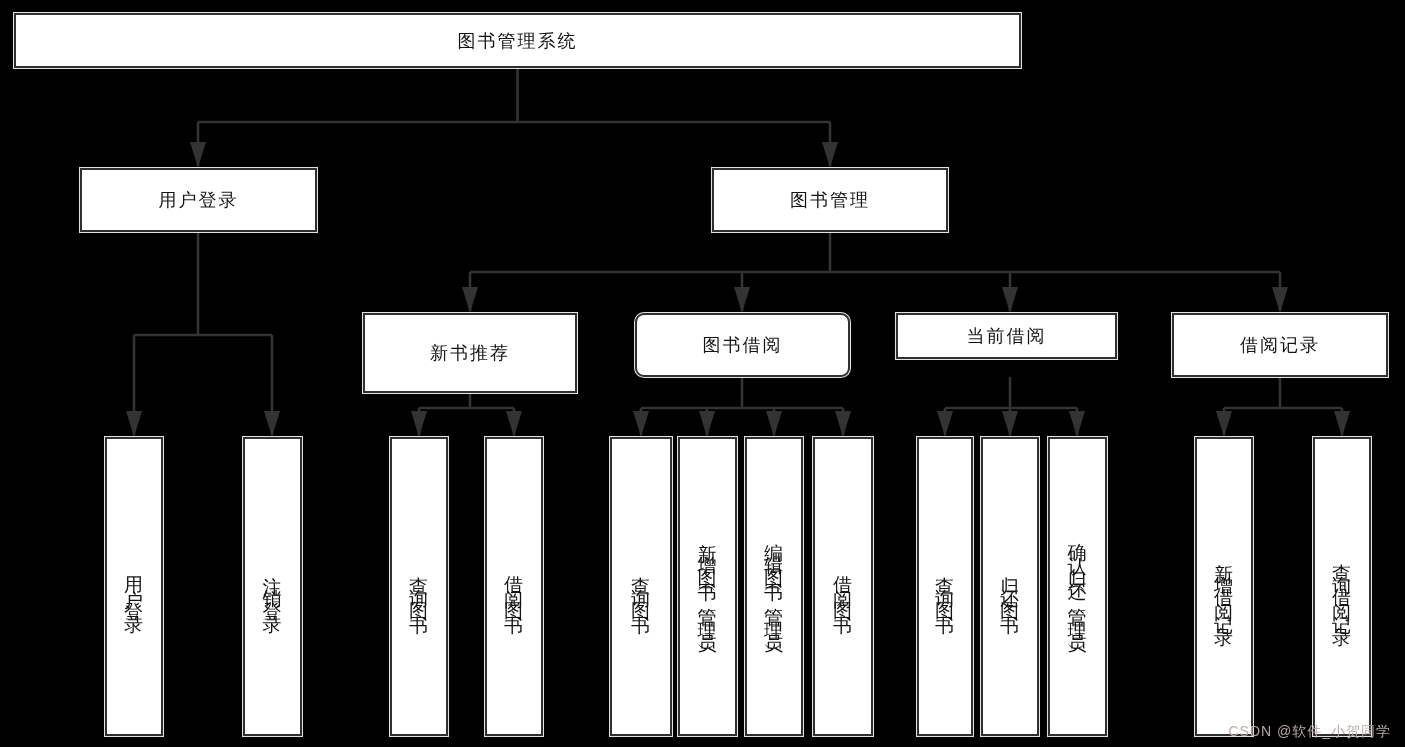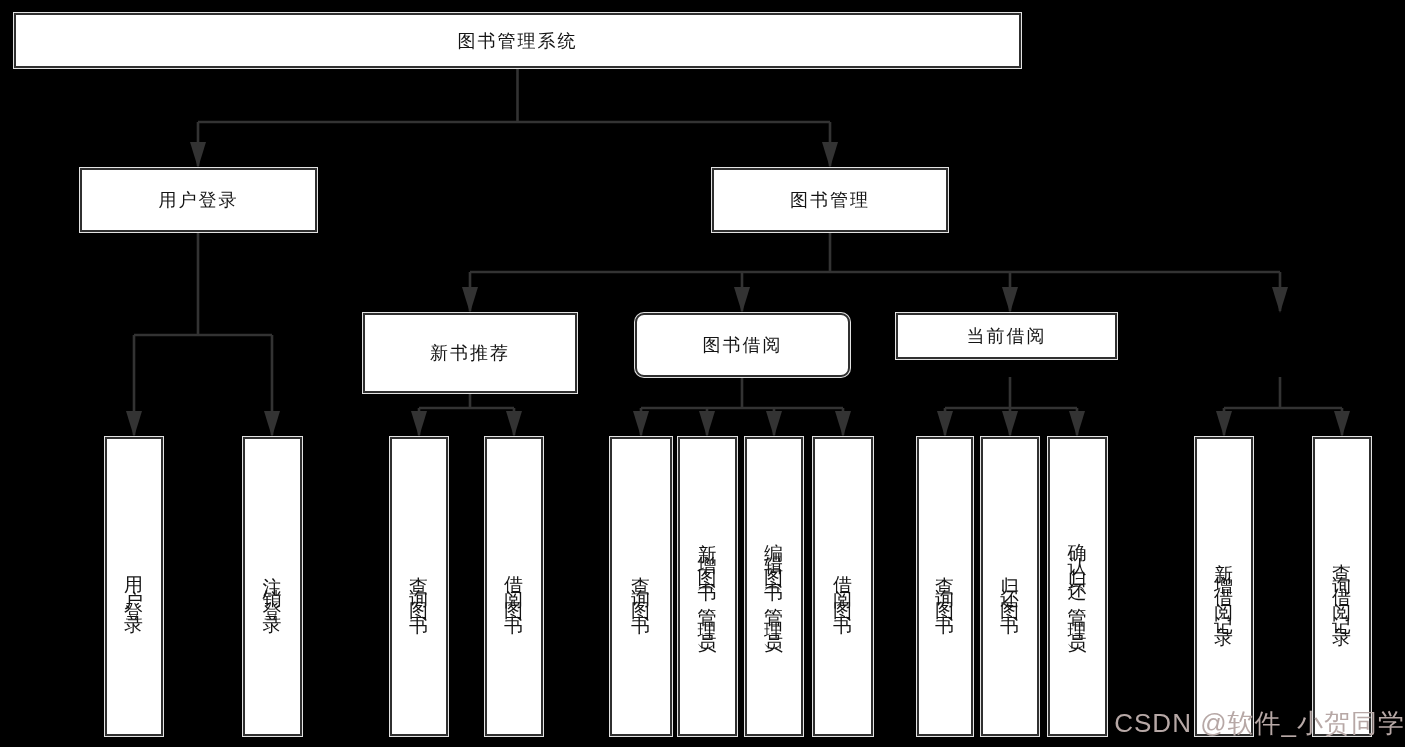--- a/index.html
+++ b/index.html
@@ -10,21 +10,21 @@
   .wires line { stroke:var(--line); stroke-width:2.6; }
   .wires polygon { fill:var(--line); }
   .box, .vbox { position:absolute; box-sizing:border-box; background:#ffffff;
            border:2.5px solid #303030; box-shadow:0 0 0 1px #e3e3e3;
            display:flex; align-items:center; justify-content:center;
            color:var(--text); }
   .box  { font-size:18px; letter-spacing:2px; }
   .vbox { font-size:19px; }
   .vbox span { writing-mode:vertical-rl; text-orientation:mixed;
            letter-spacing:13px; line-height:1; white-space:nowrap; }
-  .watermark { position:absolute; right:0; bottom:6px; font-size:26px;
+  .watermark { position:absolute; right:14px; bottom:6px; font-size:14px;
            color:var(--wm); letter-spacing:1px; }
 </style>
 </head>
 <body>
 
 <div class="stage">
 
   <svg class="wires" width="1405" height="747">
 
     <line x1="517.5" y1="68" x2="517.5" y2="122"></line>
@@ -88,20 +88,21 @@
   </svg>
 
   <div class="box" style="left:14px; top:13px; width:1007px; height:55px;">图书管理系统</div>
 
   <div class="box" style="left:80px; top:168px; width:237px; height:64px;">用户登录</div>
   <div class="box" style="left:712px; top:168px; width:236px; height:64px;text-align:right;">图书管理</div>
 
   <div class="box" style="left:363px; top:313px; width:214px; height:80px;">新书推荐</div>
   <div class="box" style="left:635px; top:313px; width:215px; height:64px;border-radius:9px;">图书借阅</div>
   <div class="box" style="left:864px; top:313px; width:221px; height:46px;margin-left:32px;">当前借阅</div>
+  <div class="box" style="left:1172px; top:313px; width:216px; height:64px;">借阅记录</div>
 
   <div class="vbox" style="left:105px; top:437px; width:58px; height:299px;">
     <span>用户登录</span>
   </div>
   <div class="vbox" style="left:243px; top:437px; width:59px; height:299px;">
     <span>注销登录</span>
   </div>
 
   <div class="vbox" style="left:390px; top:437px; width:58px; height:299px;">
     <span>查询图书</span>

